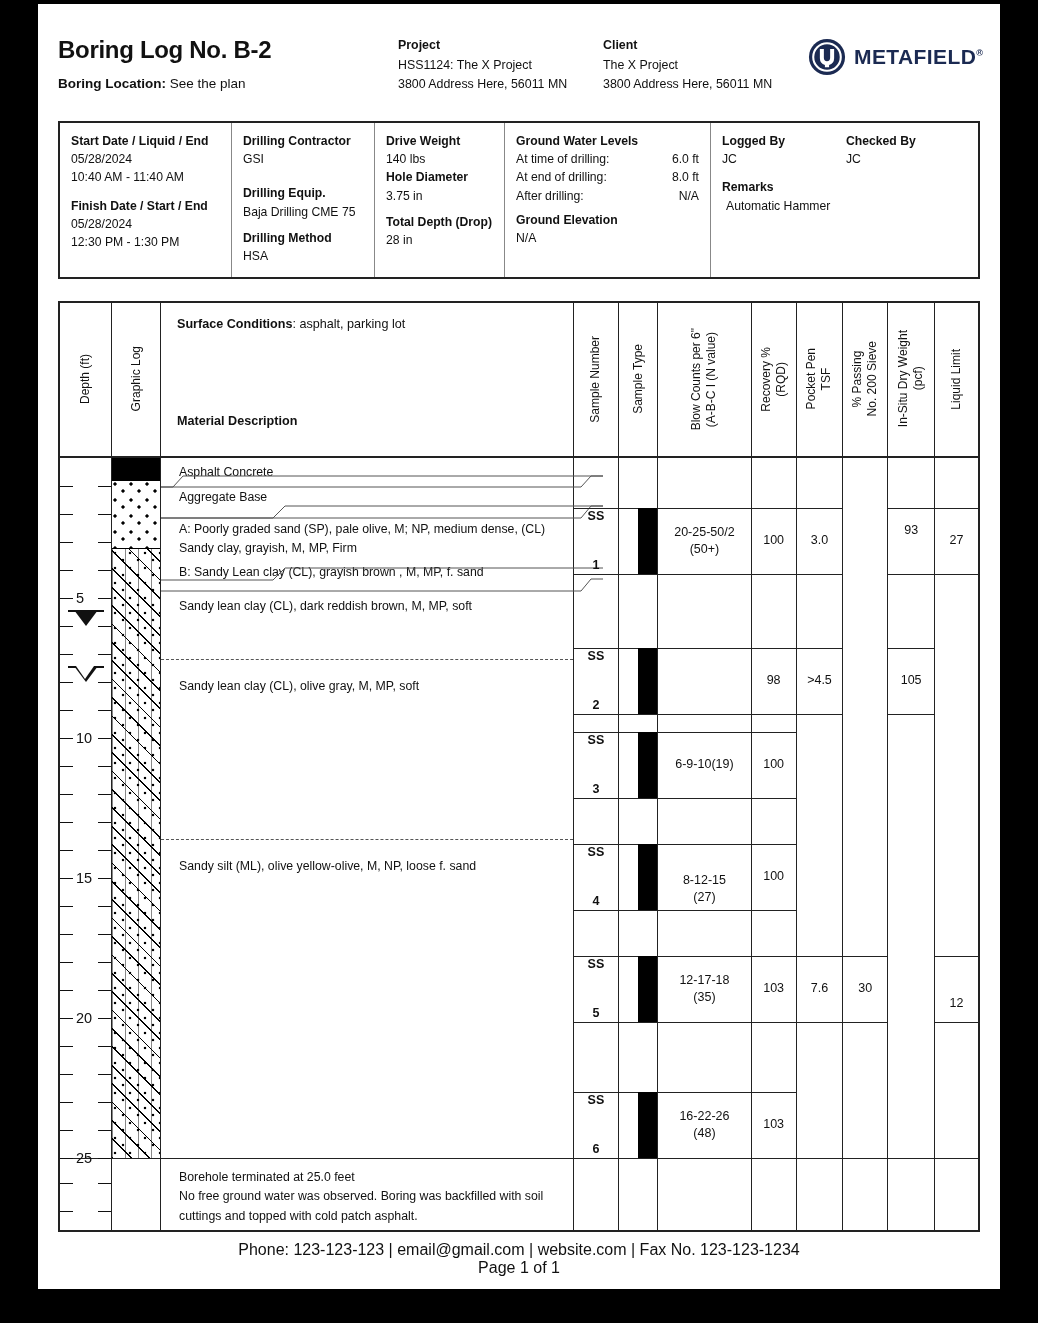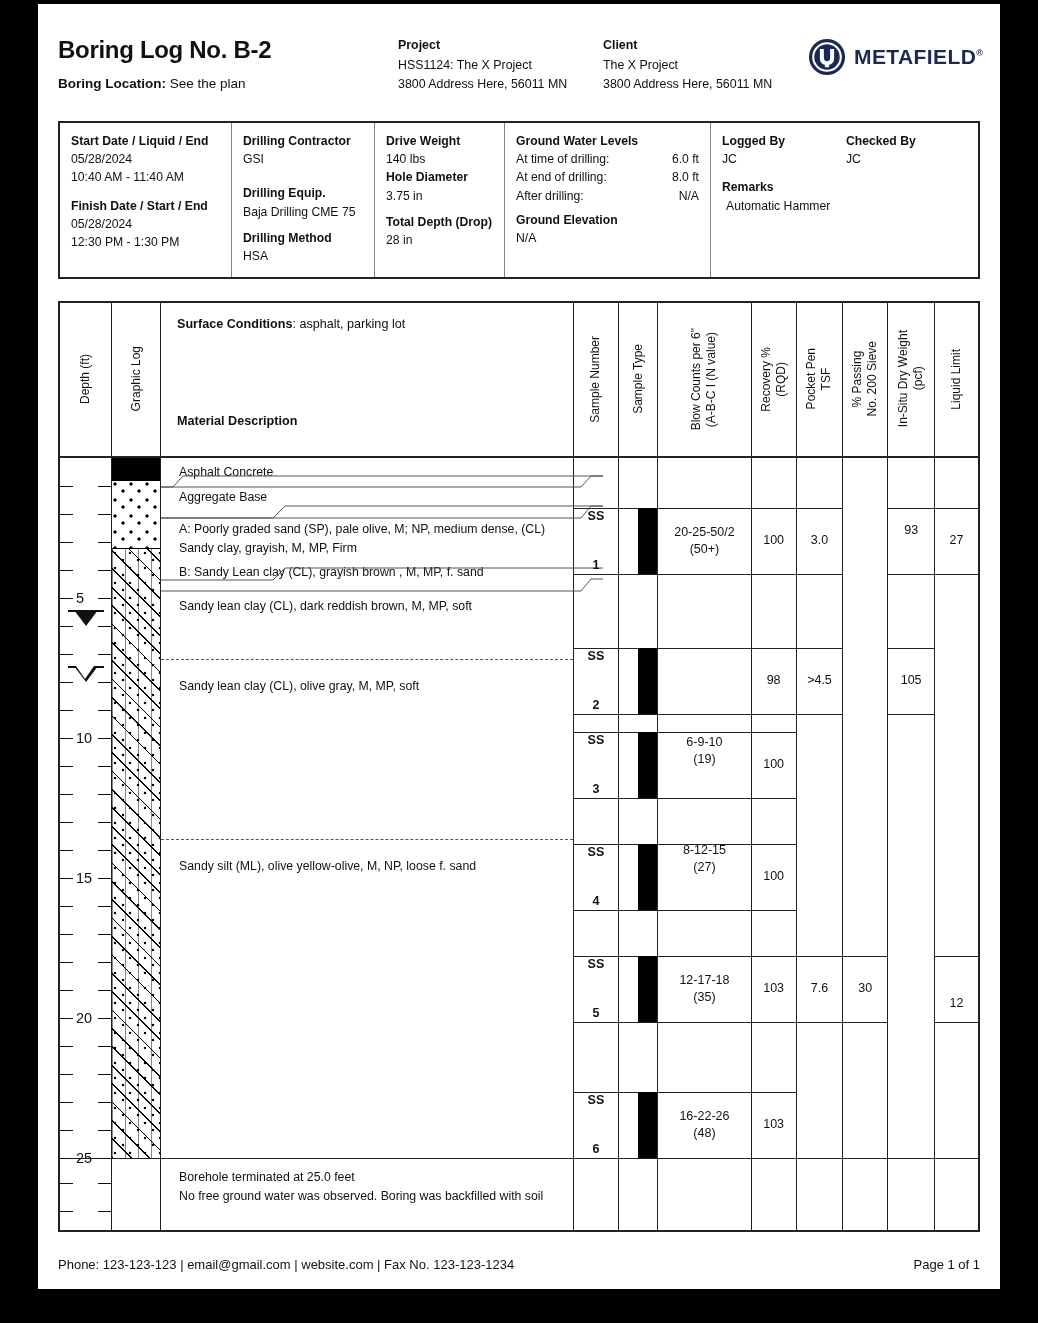--- a/index.html
+++ b/index.html
@@ -137,21 +137,21 @@
   .cell.bold { font-weight: bold; justify-content: space-between; }
   .rowline { position: absolute; left: 0; right: 0; border-top: 1.6px solid #222; }
   .stbar { position: absolute; background: #000; }
 
   
   .term-band { border-top: 1.6px solid #222; height: 72px; }
   .term-txt { padding: 9px 0 0 18px; font-size: 12.3px; line-height: 1.62; color:#111; }
 
   
   .pfoot { display:flex; justify-content: space-between; align-items:center;
-           font-size: 13px; color:#111; padding-top: 25px; }
+           font-size: 16px; color:#111; padding-top: 9px; flex-direction: column; }
 </style>
 </head>
 <body>
 
 <div class="page">
 <div class="inner">
 
   <div class="hdr">
     <div class="hdr-left">
       <div class="doc-title">Boring Log No. B-2</div>
@@ -480,27 +480,27 @@
       <div class="bcol w-bc">
         <div class="rowline" style="top:50px"></div>
         <div class="cell" style="top:50px;height:66px;flex-direction:column">
           <span>20-25-50/2</span>
               <span>(50+)</span>
         </div>
         <div class="rowline" style="top:116px"></div>
         <div class="rowline" style="top:190px"></div>
         <div class="rowline" style="top:256px"></div>
         <div class="rowline" style="top:274px"></div>
-        <div class="cell" style="top:260px;height:66px;flex-direction:column">
+        <div class="cell" style="top:274px;height:66px;flex-direction:row">
           <span>6-9-10</span>
               <span>(19)</span>
         </div>
         <div class="rowline" style="top:340px"></div>
         <div class="rowline" style="top:386px"></div>
-        <div class="cell" style="top:368px;height:66px;flex-direction:column">
+        <div class="cell" style="top:398px;height:66px;flex-direction:column">
           <span>8-12-15</span>
               <span>(27)</span>
         </div>
         <div class="rowline" style="top:452px"></div>
         <div class="rowline" style="top:498px"></div>
         <div class="cell" style="top:498px;height:66px;flex-direction:column">
           <span>12-17-18</span>
               <span>(35)</span>
         </div>
         <div class="rowline" style="top:564px"></div>
@@ -573,20 +573,21 @@
         <div class="tick" style="top:24px"></div>
             <div class="tick r" style="top:24px"></div>
         <div class="tick" style="top:52px"></div>
             <div class="tick r" style="top:52px"></div>
       </div>
       <div class="col w-graphic"></div>
       <div class="col w-desc">
         <div class="term-txt">
           <div>Borehole terminated at 25.0 feet</div>
           <div>No free ground water was observed. Boring was backfilled with soil</div>
+          <div>cuttings and topped with cold patch asphalt.</div>
         </div>
       </div>
       <div class="col w-sn"></div>
       <div class="col w-st"></div>
       <div class="col w-bc"></div>
       <div class="col w-rec"></div>
       <div class="col w-pp"></div>
       <div class="col w-pass"></div>
       <div class="col w-dry"></div>
       <div class="col w-ll"></div>

